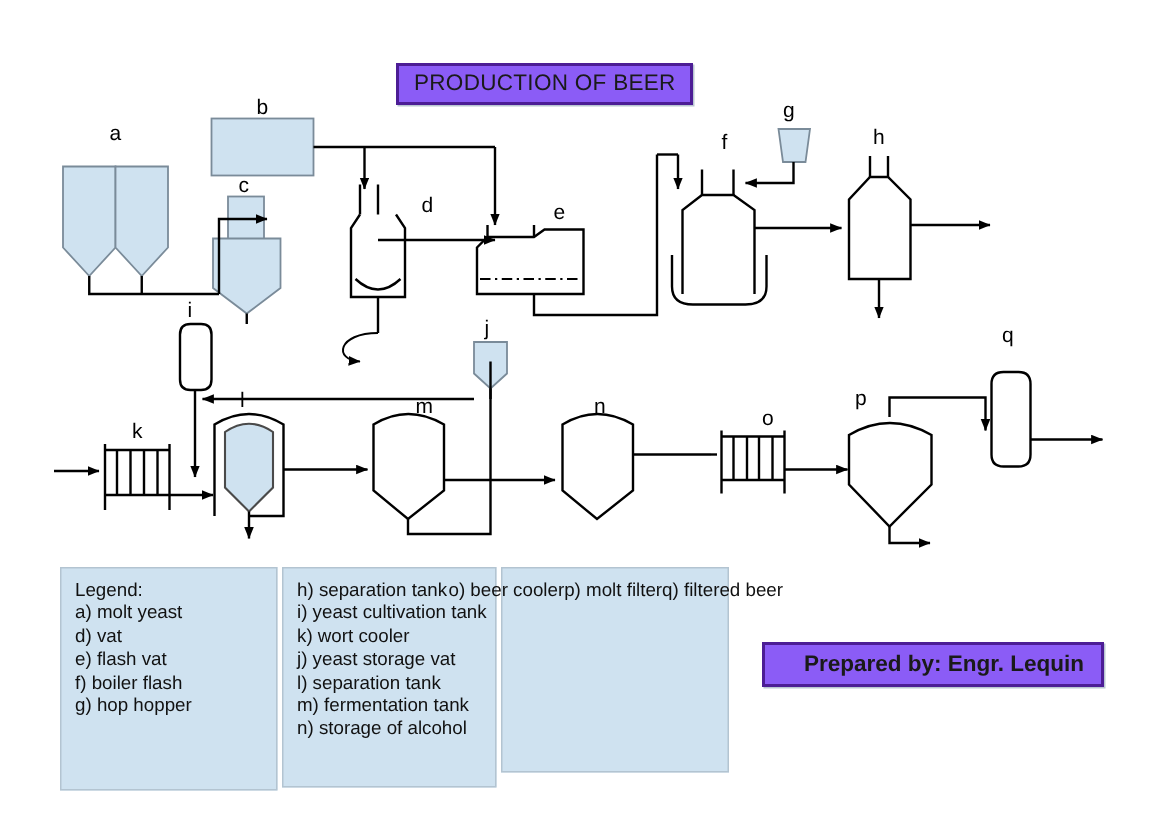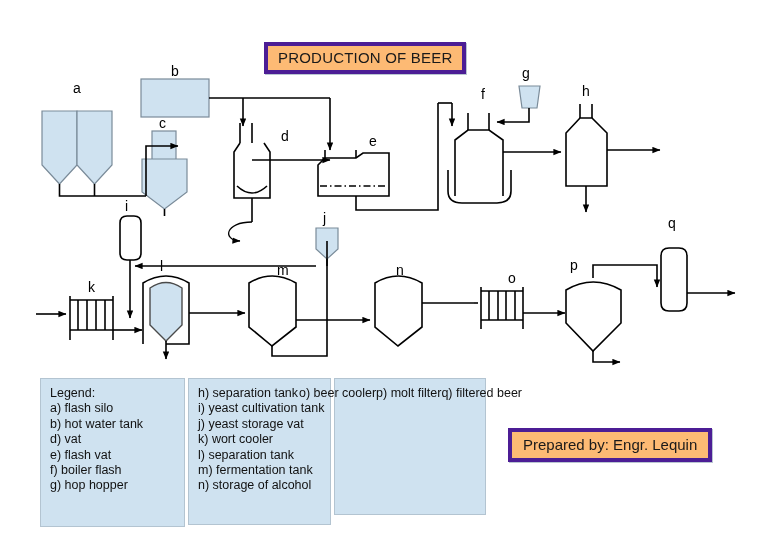--- a/index.html
+++ b/index.html
@@ -57,39 +57,40 @@
     stroke-width: 1.3;
     stroke-dasharray: 7 3 1.5 3;
   }
   .tag {
     font-family: "Liberation Sans", sans-serif;
     font-size: 14px;
     fill: #000000;
   }
   .titlebox {
     position: absolute;
-    background: #fdba74;
-    border: 4px solid #4c1d95;
+    background: #8b5cf6;
+    border: 2px solid #4c1d95;
     box-shadow: 1px 1px 0 #b9c6d1;
   }
   #title-box {
     left: 264px;
     top: 42px;
     padding: 3px 10px 4px 10px;
   }
   #title-box .title-text {
     font-size: 15px;
     color: #1a1a1a;
     white-space: nowrap;
     letter-spacing: 0.2px;
   }
   #signature-box {
     left: 508px;
     top: 428px;
-    padding: 4px 11px 5px 11px;
+    padding: 4px 11px 5px 26px;
+    font-weight: bold;
   }
   #signature-box .sig-text {
     font-size: 15px;
     color: #1a1a1a;
     white-space: nowrap;
   }
   .legend-col {
     position: absolute;
     background: #cfe2f0;
     border: 1px solid #b3c4d1;
@@ -269,33 +270,32 @@
   <div class="titlebox" id="title-box">
     <div class="title-text">PRODUCTION OF BEER</div>
   </div>
 
   <div class="titlebox" id="signature-box">
     <div class="sig-text">Prepared by: Engr. Lequin</div>
   </div>
 
   <div class="legend-col" id="legend-col-1">
     <div class="legend-line">Legend:</div>
-    <div class="legend-line">a) flash silo</div>
-    <div class="legend-line">b) hot water tank</div>
+    <div class="legend-line">a) molt yeast</div>
     <div class="legend-line">d) vat</div>
     <div class="legend-line">e) flash vat</div>
     <div class="legend-line">f) boiler flash</div>
     <div class="legend-line">g) hop hopper</div>
   </div>
 
   <div class="legend-col" id="legend-col-2">
     <div class="legend-line">h) separation tank</div>
     <div class="legend-line">i) yeast cultivation tank</div>
+    <div class="legend-line">k) wort cooler</div>
     <div class="legend-line">j) yeast storage vat</div>
-    <div class="legend-line">k) wort cooler</div>
     <div class="legend-line">l) separation tank</div>
     <div class="legend-line">m) fermentation tank</div>
     <div class="legend-line">n) storage of alcohol</div>
   </div>
 
   <div class="legend-col" id="legend-col-3">
     <div class="legend-line">o) beer cooler</div>
     <div class="legend-line">p) molt filter</div>
     <div class="legend-line">q) filtered beer</div>
   </div>

